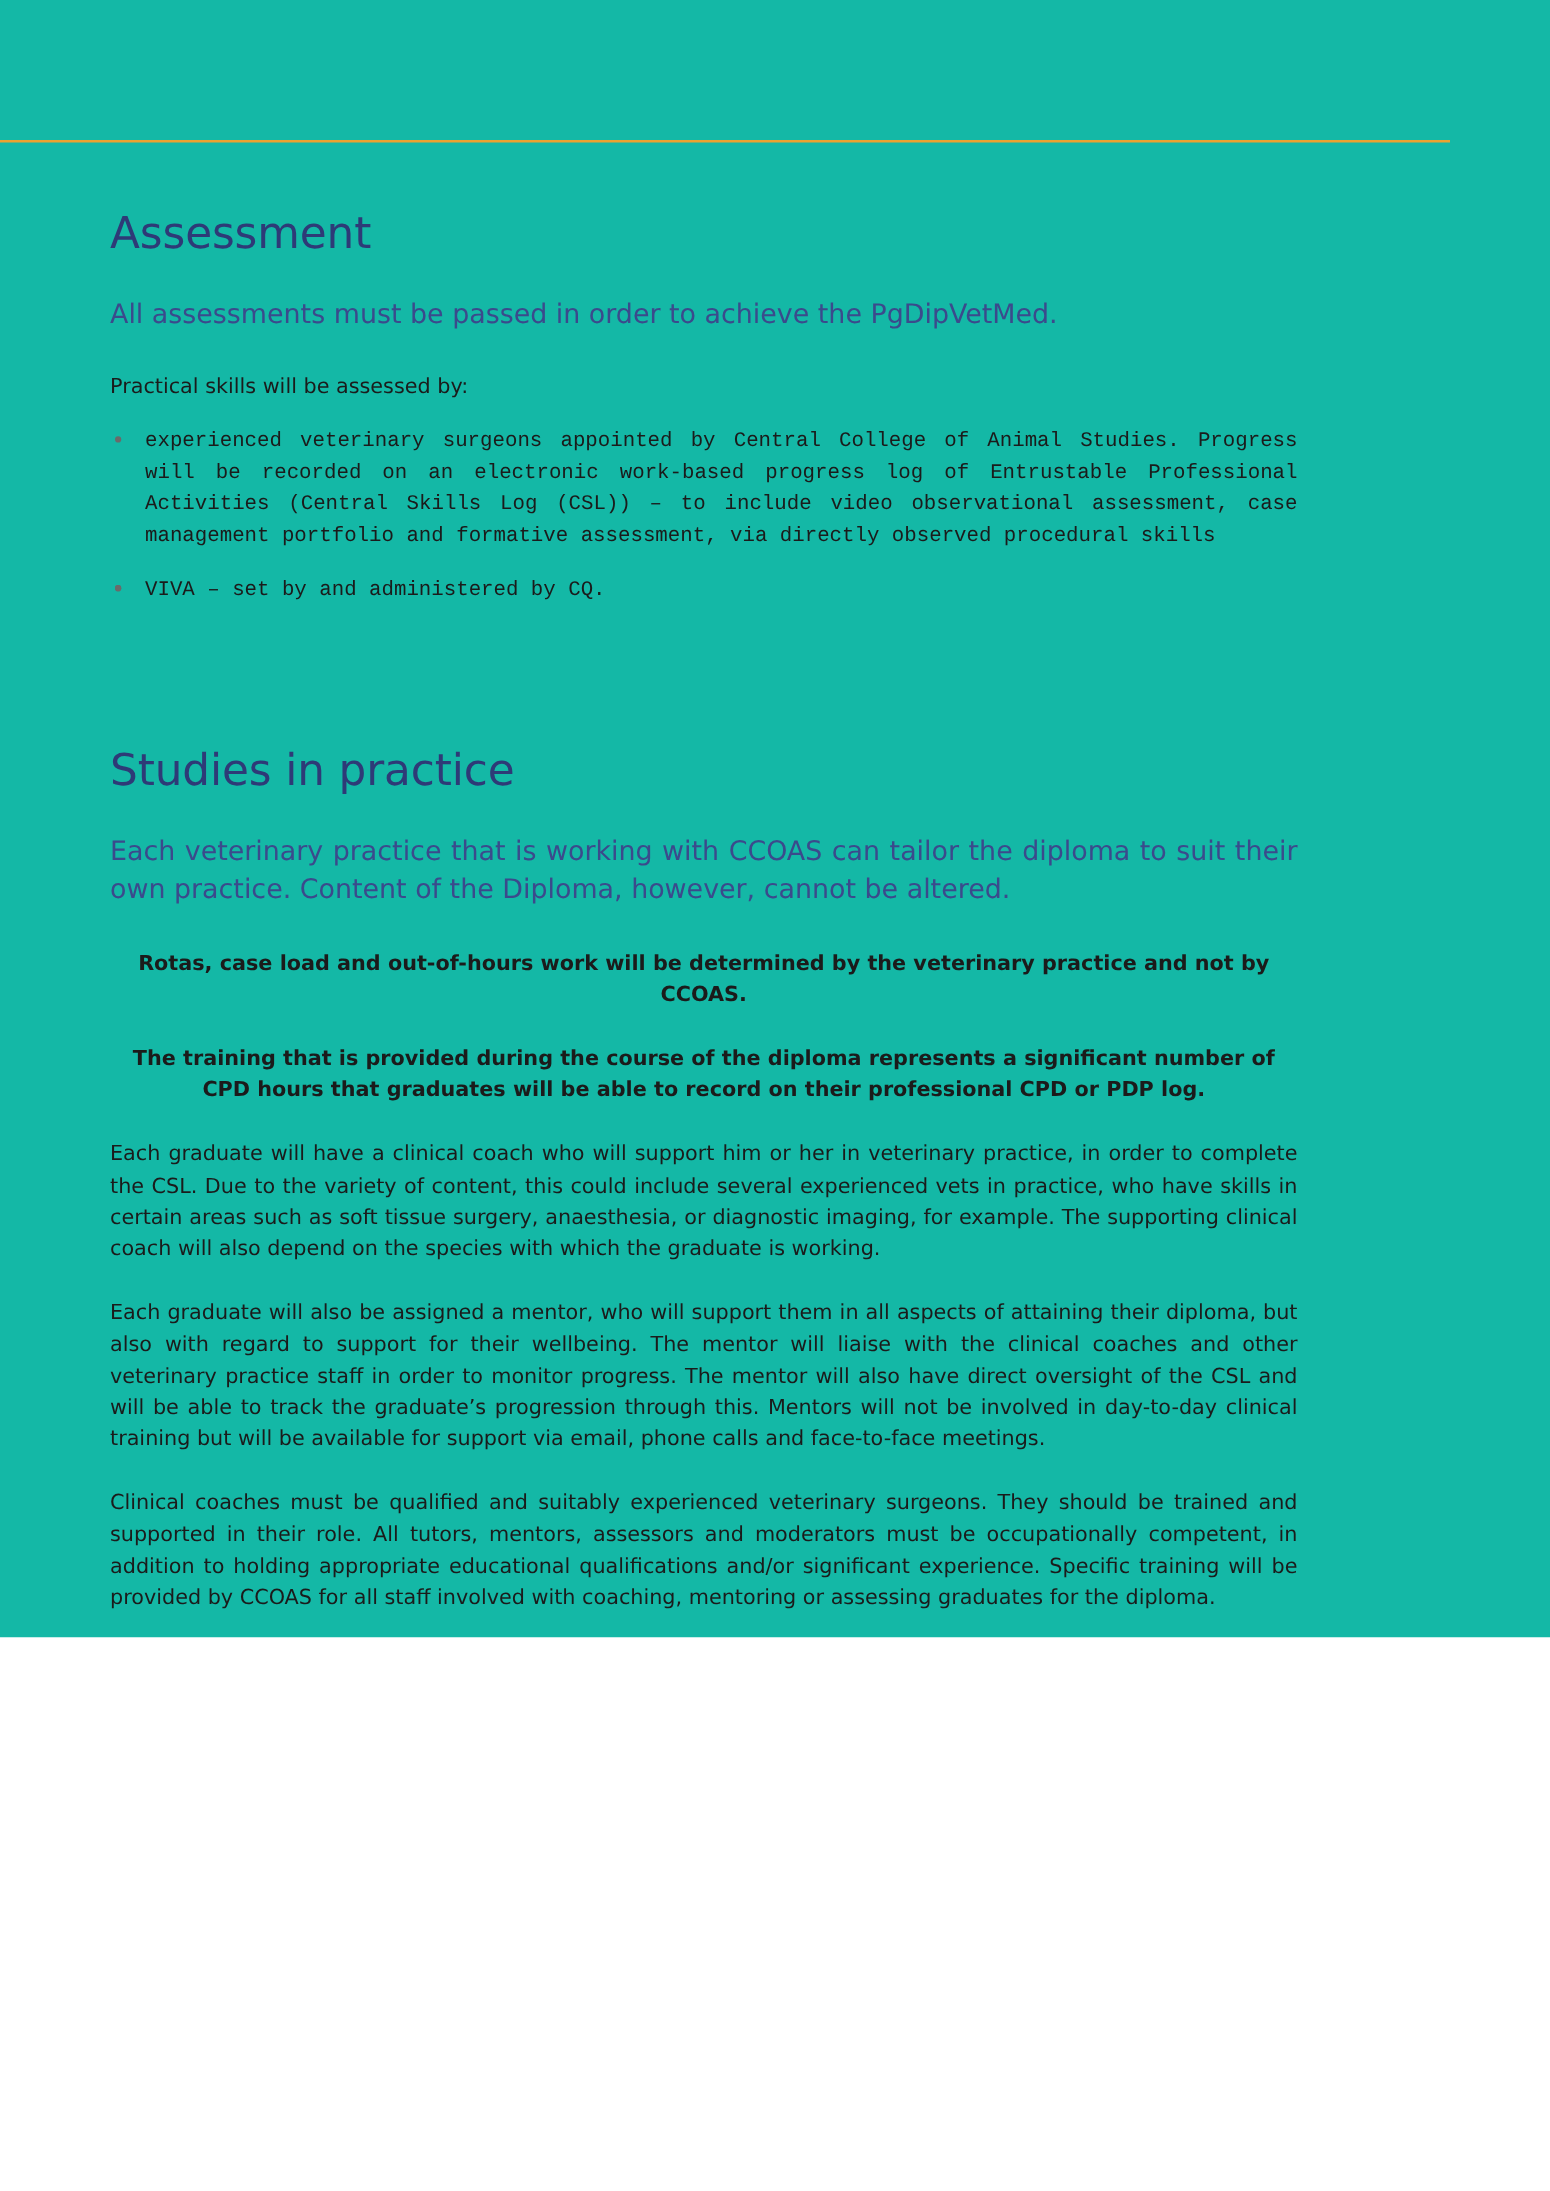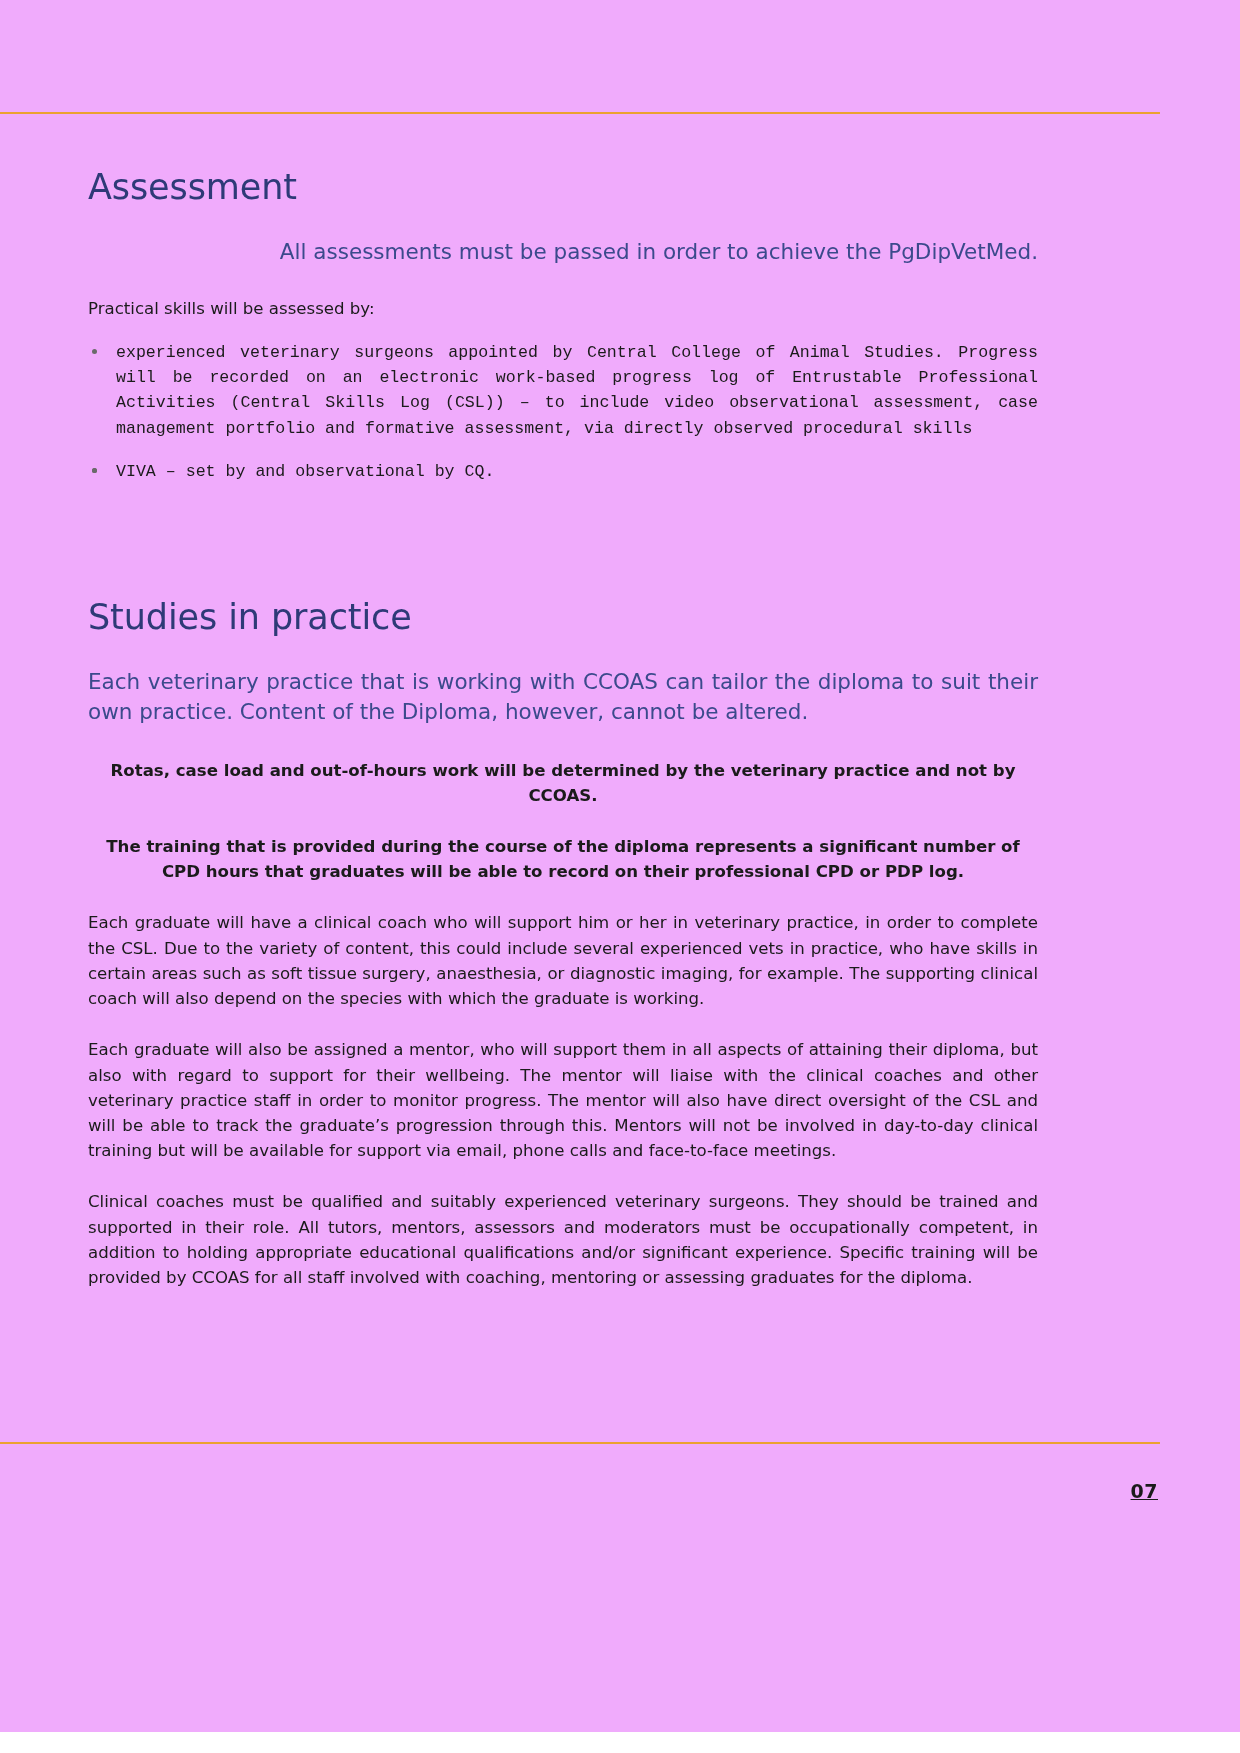--- a/index.html
+++ b/index.html
@@ -3,22 +3,22 @@
 <meta charset="utf-8">
 <style>
   html, body {
     margin: 0;
     padding: 0;
     background: #ffffff;
   }
   .page {
     position: relative;
     width: 1240px;
-    height: 1732px;
-    background: #f0abfc;
+    height: 1310px;
+    background: #14b8a6;
     font-family: "Liberation Sans", sans-serif;
     box-sizing: border-box;
     overflow: hidden;
   }
   .rule {
     position: absolute;
     left: 0;
     width: 1160px;
     height: 2px;
     background: #eba230;
@@ -46,21 +46,21 @@
   p.lead {
     font-family: "DejaVu Sans", sans-serif;
     font-size: 21.5px;
     font-weight: 400;
     color: #3b4a8c;
     line-height: 1.42;
     margin: 0 0 30px 0;
     text-align: justify;
     text-justify: inter-word;
   }
-  p.lead.nojust { text-align: right; }
+  p.lead.nojust { text-align: left; }
 
   p.body {
     font-family: "DejaVu Sans", sans-serif;
     font-size: 16.6px;
     color: #1b1b1b;
     line-height: 1.52;
     margin: 0 0 26px 0;
     text-align: justify;
     text-justify: inter-word;
   }
@@ -134,21 +134,21 @@
       <ul class="bullets">
         <li>
           <span class="dot"></span>
           <span>experienced veterinary surgeons appointed by Central College of Animal Studies. Progress will be recorded on an electronic work-based progress log of Entrustable Professional Activities (Central Skills Log (CSL)) – to include video observational assessment, case management portfolio and formative assessment, via directly observed procedural skills</span>
         </li>
         <li class="last">
           <span class="dot"></span>
         </li>
         <li class="last">
           <span class="dot"></span>
-          <span>VIVA – set by and observational by CQ.</span>
+          <span>VIVA – set by and administered by CQ.</span>
         </li>
       </ul>
     </div>
 
     <div class="gap-large"></div>
 
     <div>
       <h1 class="section-title">Studies in practice</h1>
 
       <p class="lead">Each veterinary practice that is working with CCOAS can tailor the diploma to suit their own practice. Content of the Diploma, however, cannot be altered.</p>

